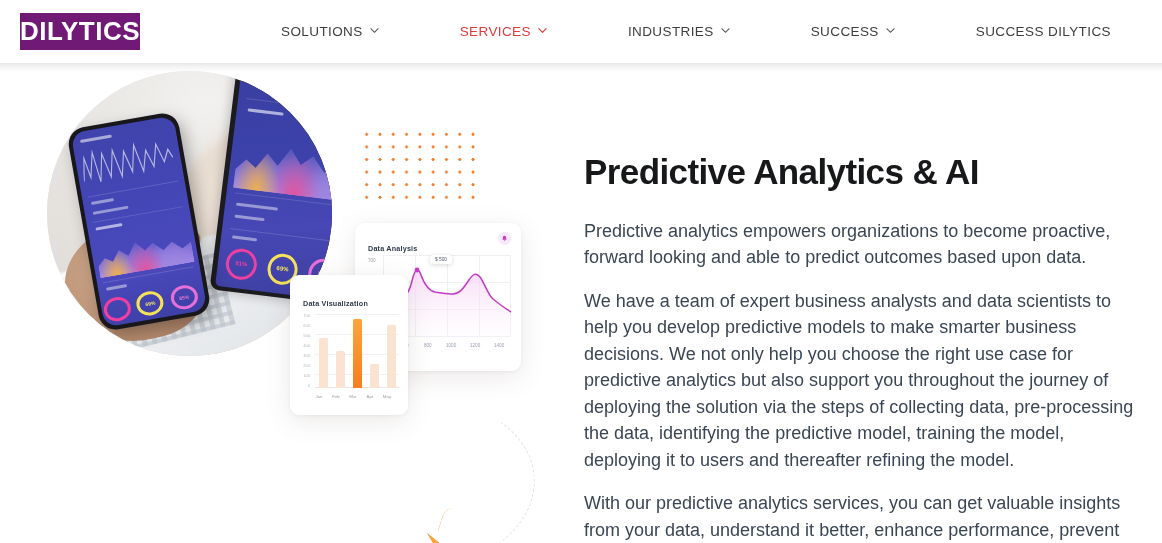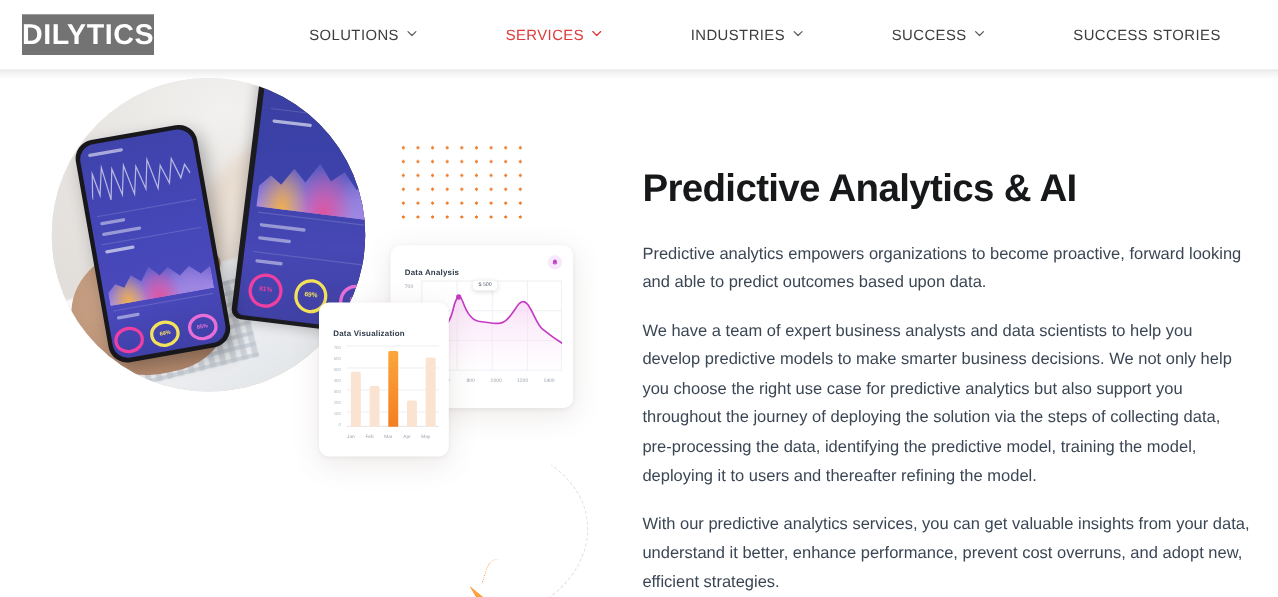--- a/index.html
+++ b/index.html
@@ -13,21 +13,21 @@
   
   .header {
     position: relative;
     width: 1162px; height: 63px;
     background: #ffffff;
     display: flex; align-items: center;
   }
   .logo {
     margin-left: 20px;
     width: 157px; height: 37px;
-    background: #737373;
+    background: #701a75;
     display: flex; align-items: center; justify-content: center;
   }
   .logo-text {
     color: #ffffff;
     font-size: 26px;
     font-weight: bold;
     letter-spacing: 0.5px;
     font-family: "Liberation Sans", sans-serif;
   }
   .nav {
@@ -328,21 +328,21 @@
   h1.title {
     font-size: 35px;
     font-weight: bold;
     color: #17181a;
     letter-spacing: -0.6px;
     line-height: 1.1;
     margin-bottom: 26px;
     font-family: "Liberation Sans", sans-serif;
   }
   p.para {
-    font-size: 15px;
+    font-size: 18px;
     line-height: 26.5px;
     color: #3b4654;
     margin-bottom: 17px;
     max-width: 556px;
   }
 </style>
 </head>
 <body>
 
 <div class="header">
@@ -381,21 +381,21 @@
     <div class="nav-item">
       <span>SUCCESS</span>
       <span class="chev">
         <svg width="9" height="9" viewBox="0 0 10 10">
             <path d="M1 3 L5 7 L9 3" stroke="#5a5a5a" stroke-width="1.2" fill="none" stroke-linecap="round" stroke-linejoin="round"></path>
           </svg>
       </span>
     </div>
 
     <div class="nav-item">
-      <span>SUCCESS STORIES</span>
+      <span>SUCCESS DILYTICS</span>
     </div>
 
     <div class="nav-item">
       <span>ABOUT US</span>
       <span class="chev">
         <svg width="9" height="9" viewBox="0 0 10 10">
             <path d="M1 3 L5 7 L9 3" stroke="#5a5a5a" stroke-width="1.2" fill="none" stroke-linecap="round" stroke-linejoin="round"></path>
           </svg>
       </span>
     </div>

